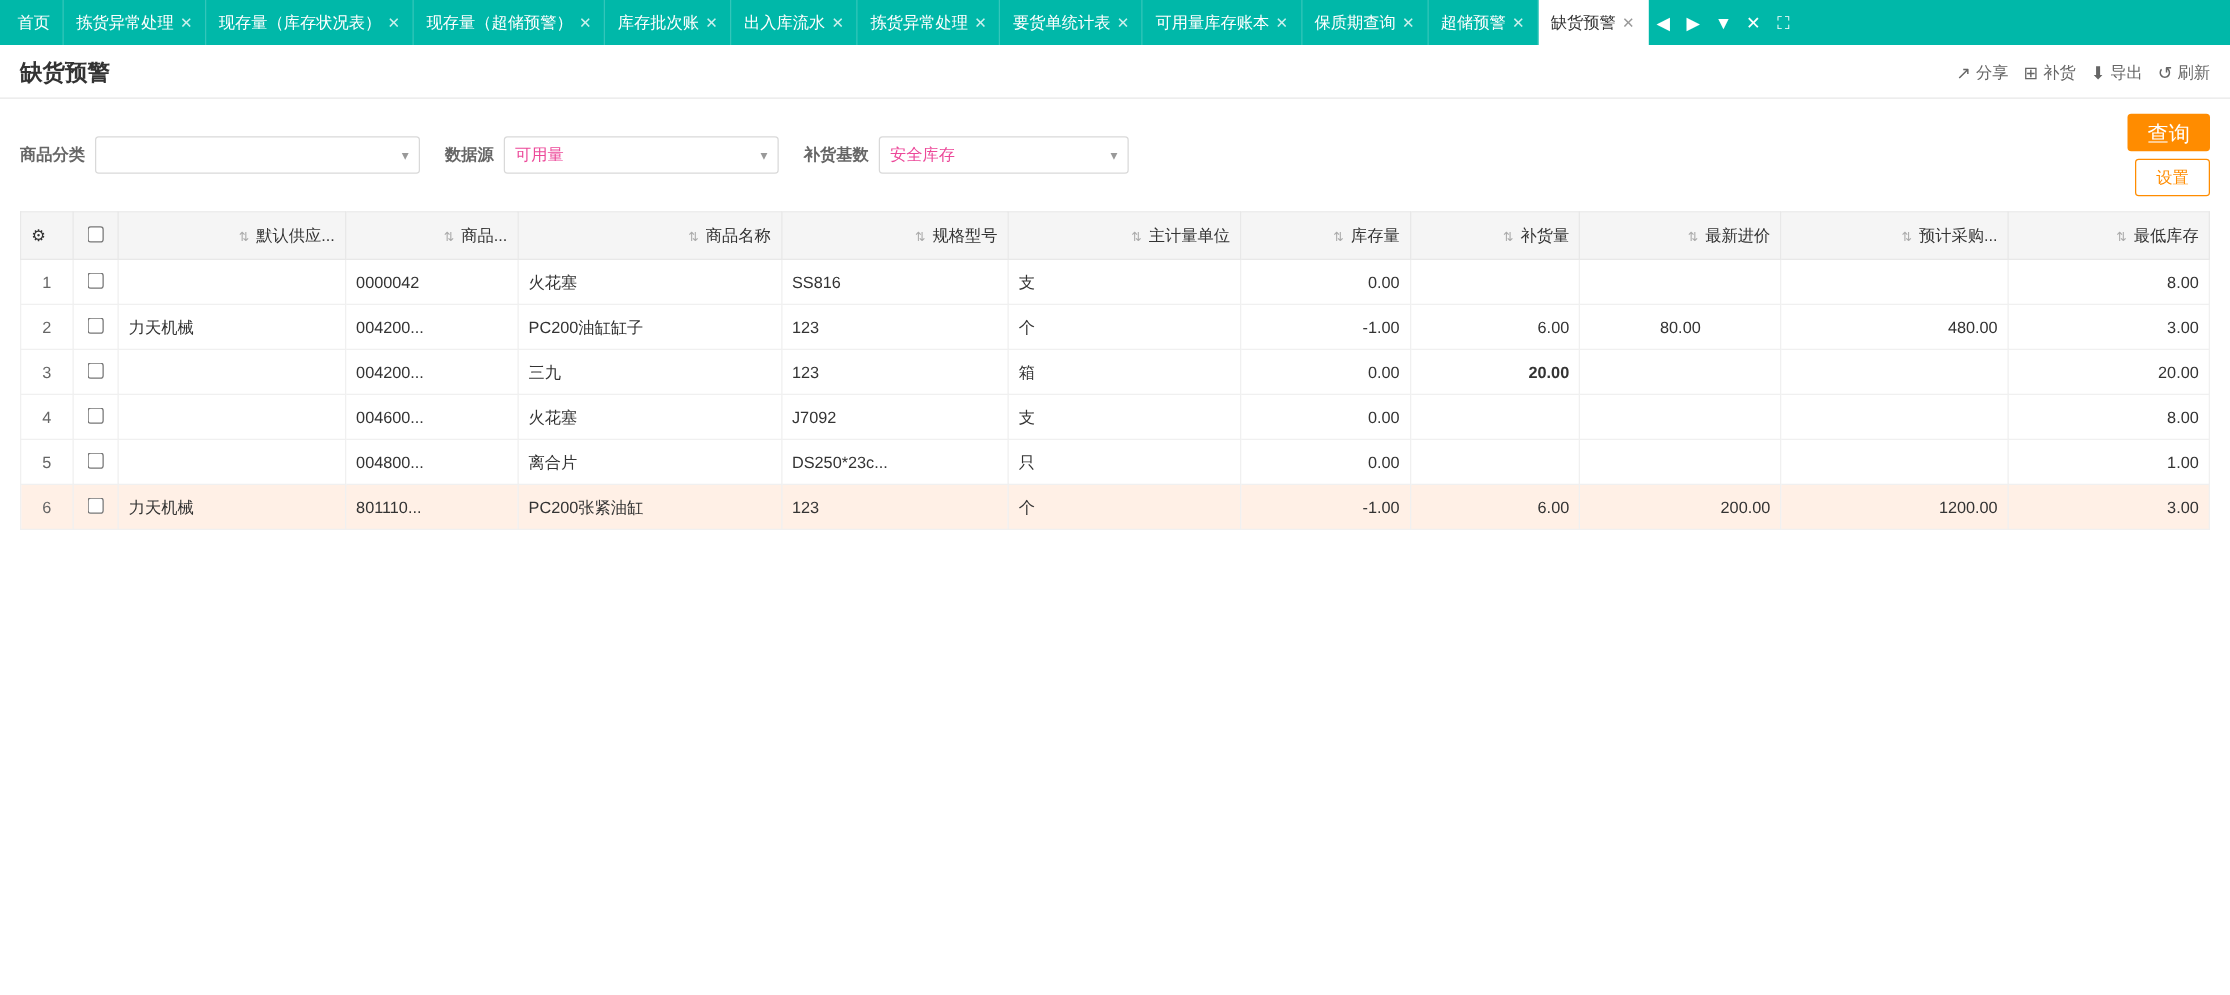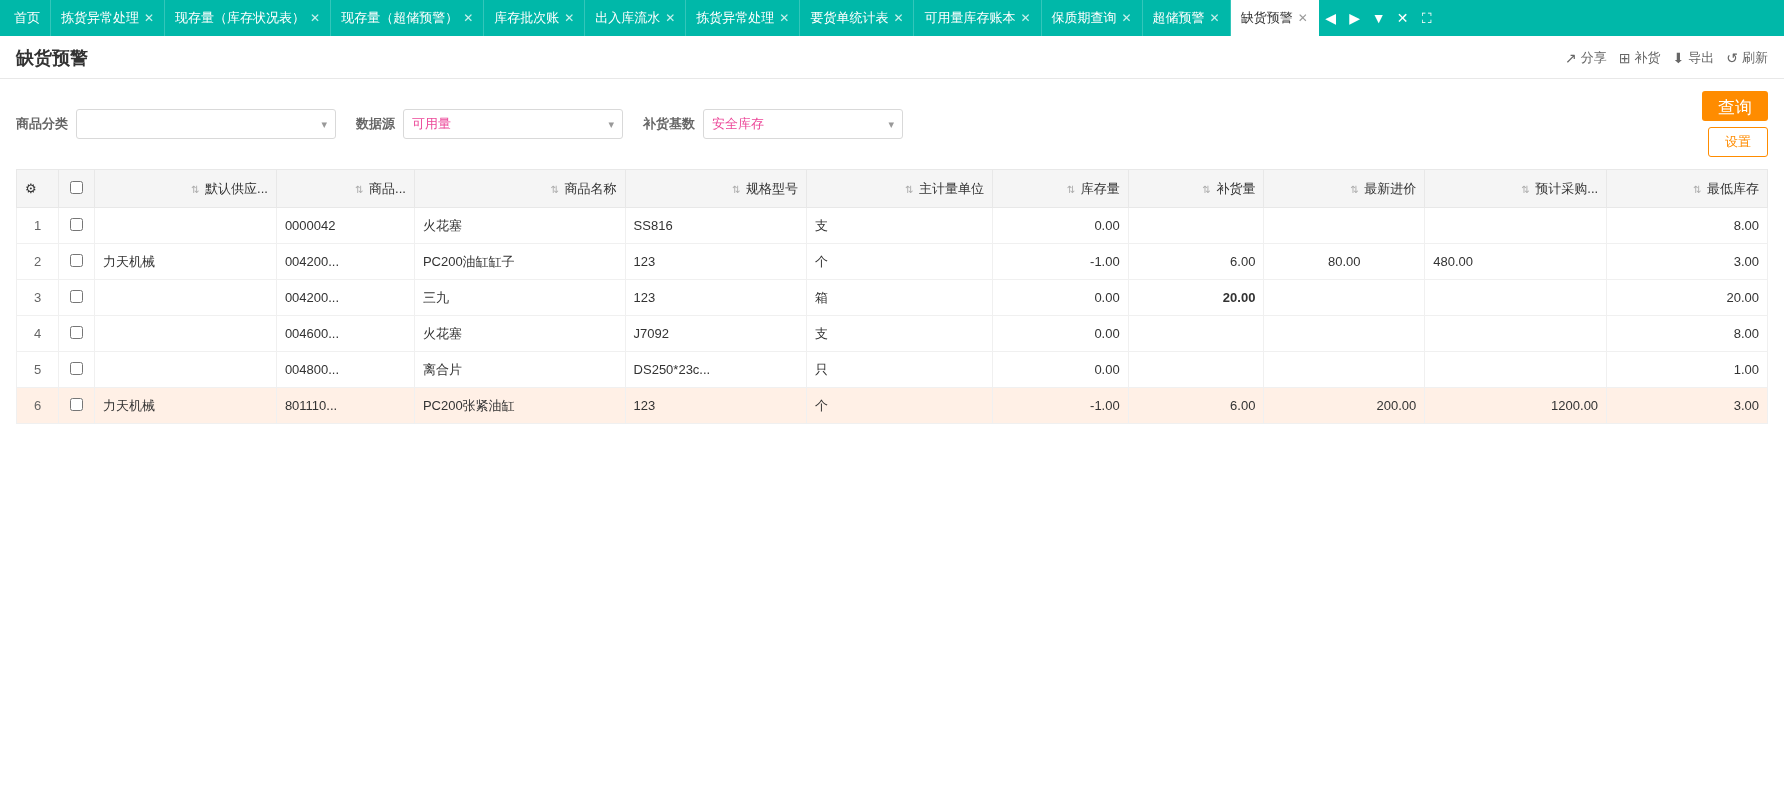--- a/index.html
+++ b/index.html
@@ -366,21 +366,21 @@
       <td class="row-num">2</td>
       <td class="checkbox-cell"><input type="checkbox" style=""></td>
       <td>力天机械</td>
       <td>004200...</td>
       <td>PC200油缸缸子</td>
       <td>123</td>
       <td>个</td>
       <td style="text-align:right;">-1.00</td>
       <td style="text-align:right;">6.00</td>
       <td style="text-align:center;">80.00</td>
-      <td style="text-align:left;">480.00</td>
+      <td style="text-align:right;">480.00</td>
       <td style="text-align:right;">3.00</td>
     </tr>
           <tr>
       <td class="row-num">3</td>
       <td class="checkbox-cell"><input type="checkbox" style=""></td>
       <td></td>
       <td>004200...</td>
       <td>三九</td>
       <td>123</td>
       <td>箱</td>

